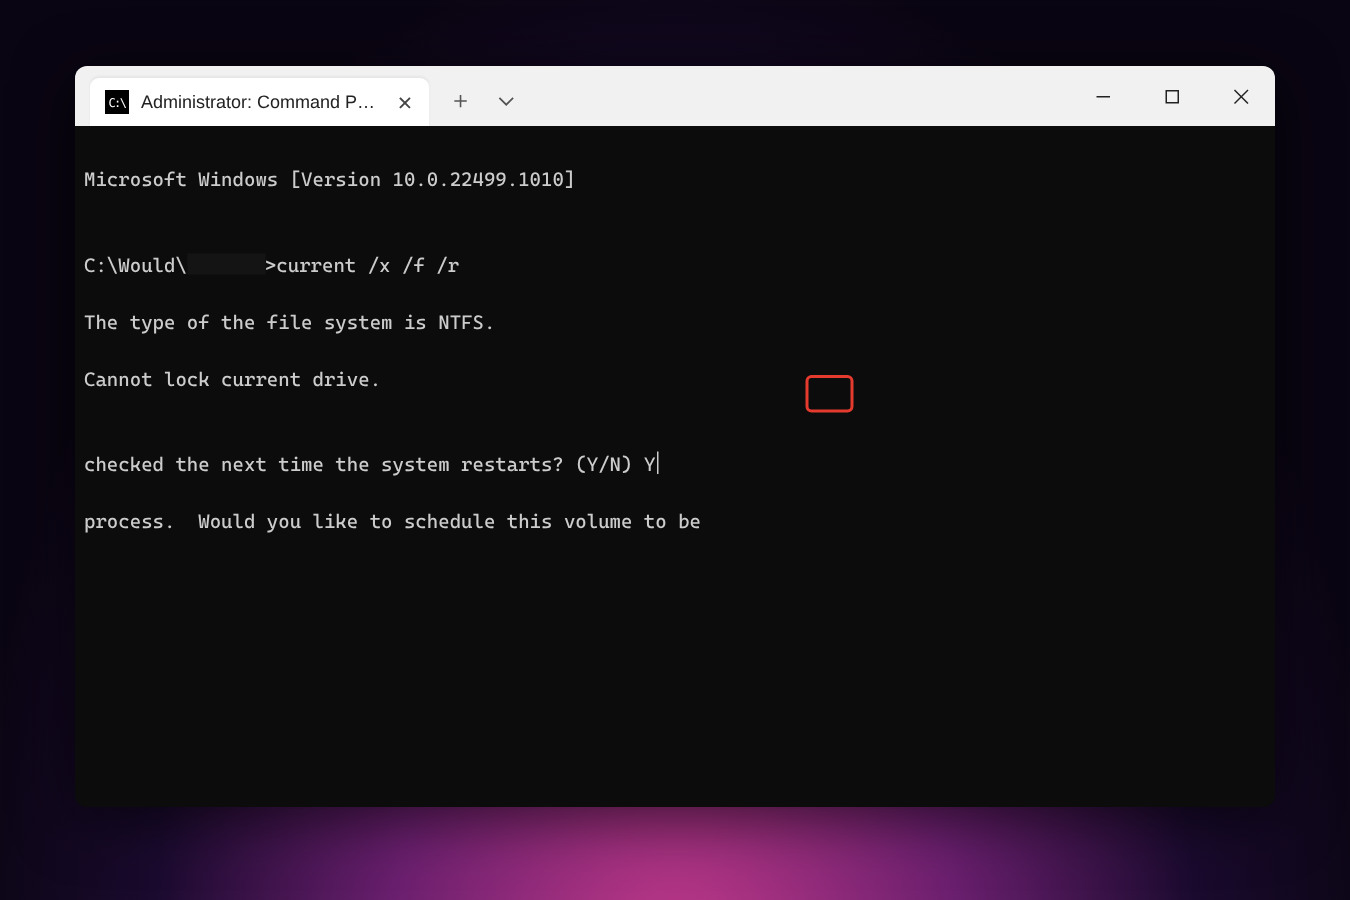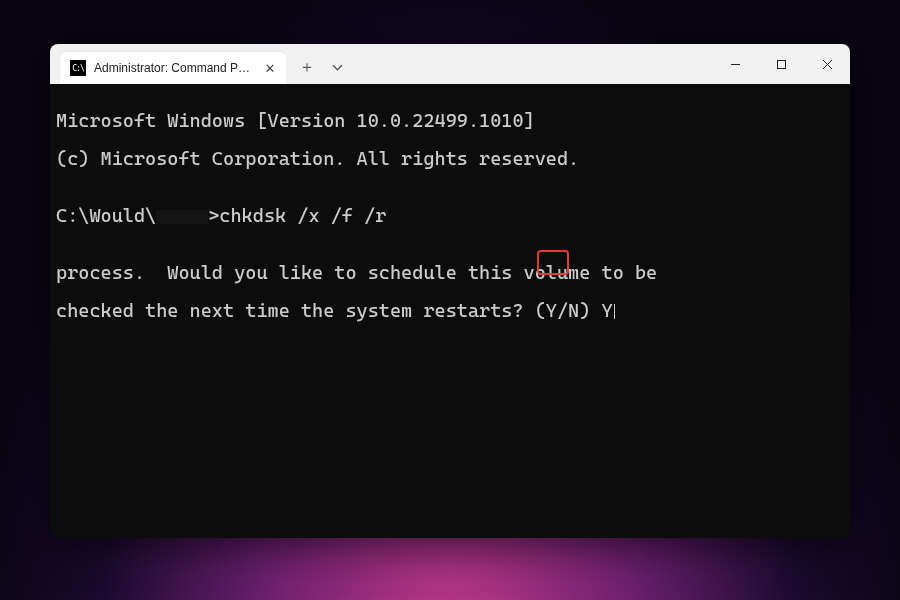--- a/index.html
+++ b/index.html
@@ -105,21 +105,21 @@
       justify-content: center;
       cursor: pointer;
       color: #222;
     }
     .win-btn svg { display: block; }
     .terminal {
       flex: 1;
       background: #0c0c0c;
       color: #cccccc;
       font-family: Consolas, "Cascadia Mono", monospace;
-      font-size: 19px;
+      font-size: 13px;
       line-height: 19px;
       padding: 8px 6px;
       white-space: pre-wrap;
       position: relative;
     }
     .term-line { display: block; }
     .redacted {
       display: inline-block;
       width: 52px;
       height: 14px;
@@ -174,21 +174,22 @@
         <svg width="11" height="11">
             <line x1="1" y1="1" x2="10" y2="10" stroke="#222" stroke-width="1"></line>
             <line x1="10" y1="1" x2="1" y2="10" stroke="#222" stroke-width="1"></line>
           </svg>
       </div>
     </div>
   </div>
 
   <div class="terminal">
 <span class="term-line">Microsoft Windows [Version 10.0.22499.1010]</span>
-<span class="term-line">(c) Microsoft Corporation. All rights reserved.</span>
 <span class="term-line"></span>
-<span class="term-line"><span>C:\Would\</span><span class="redacted"></span><span>&gt;</span><span>chkdsk /x /f /r</span></span>
+<span class="term-line"><span>C:\Would\</span><span class="redacted"></span><span>&gt;</span><span>current /x /f /r</span></span>
+<span class="term-line">The type of the file system is NTFS.</span>
+<span class="term-line">Cannot lock current drive.</span>
 <span class="term-line"></span>
+<span class="term-line"><span>checked the next time the system restarts? (Y/N) </span><span>Y</span><span class="cursor"></span></span>
 <span class="term-line">process.  Would you like to schedule this volume to be</span>
-<span class="term-line"><span>checked the next time the system restarts? (Y/N) </span><span>Y</span><span class="cursor"></span></span>
     <div class="highlight-box" style="top:166px;left:487px;width:32px;height:25px;"></div>
   </div>
 </div>
 
 </body></html>

